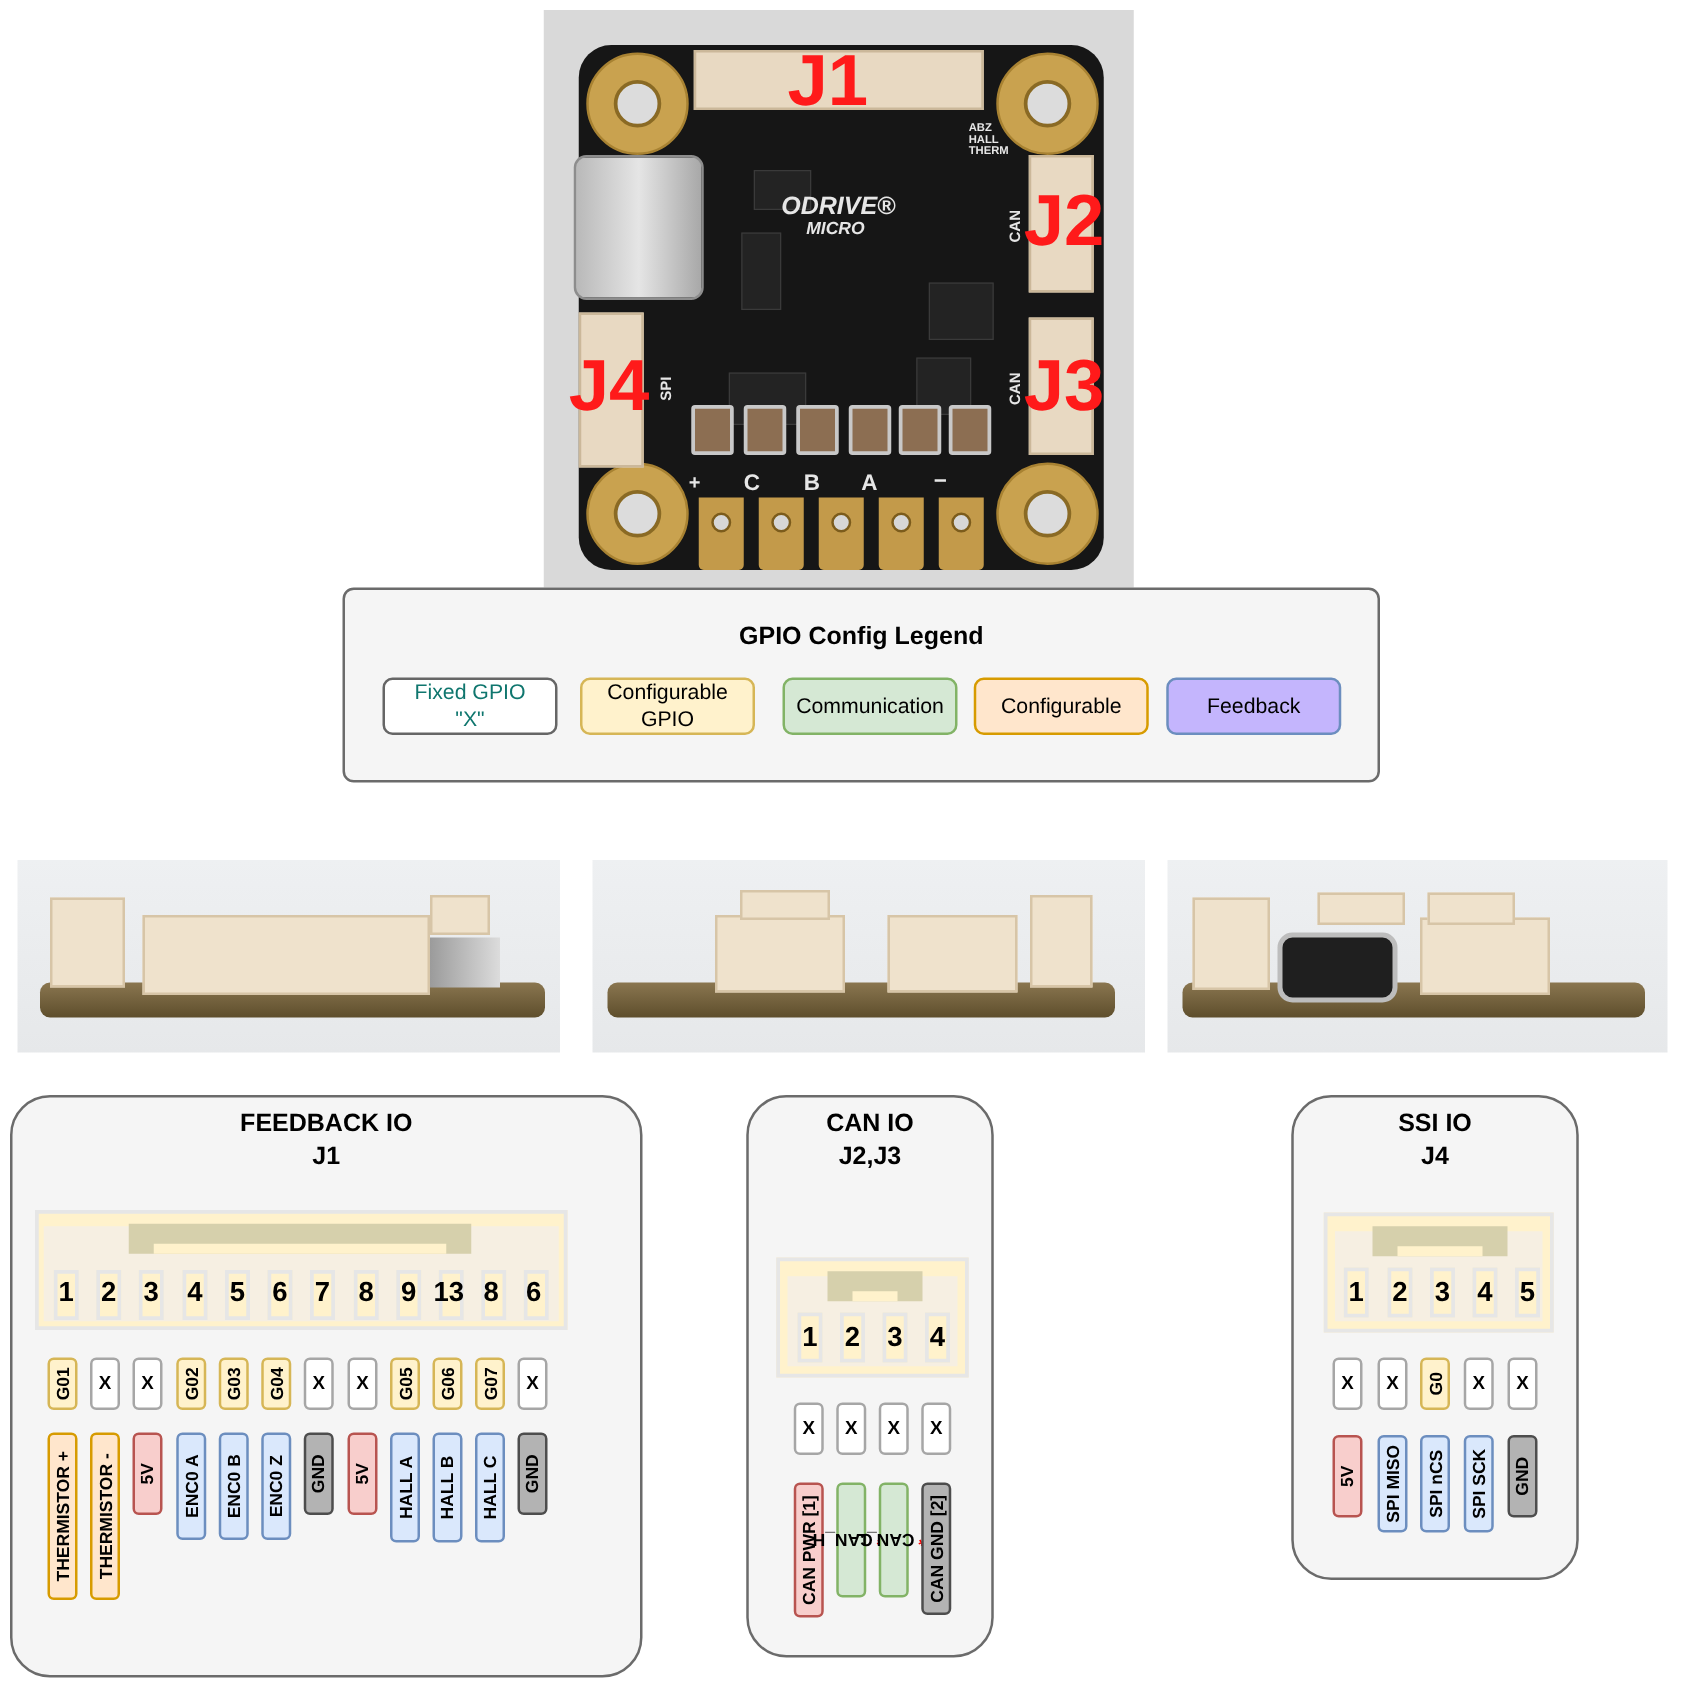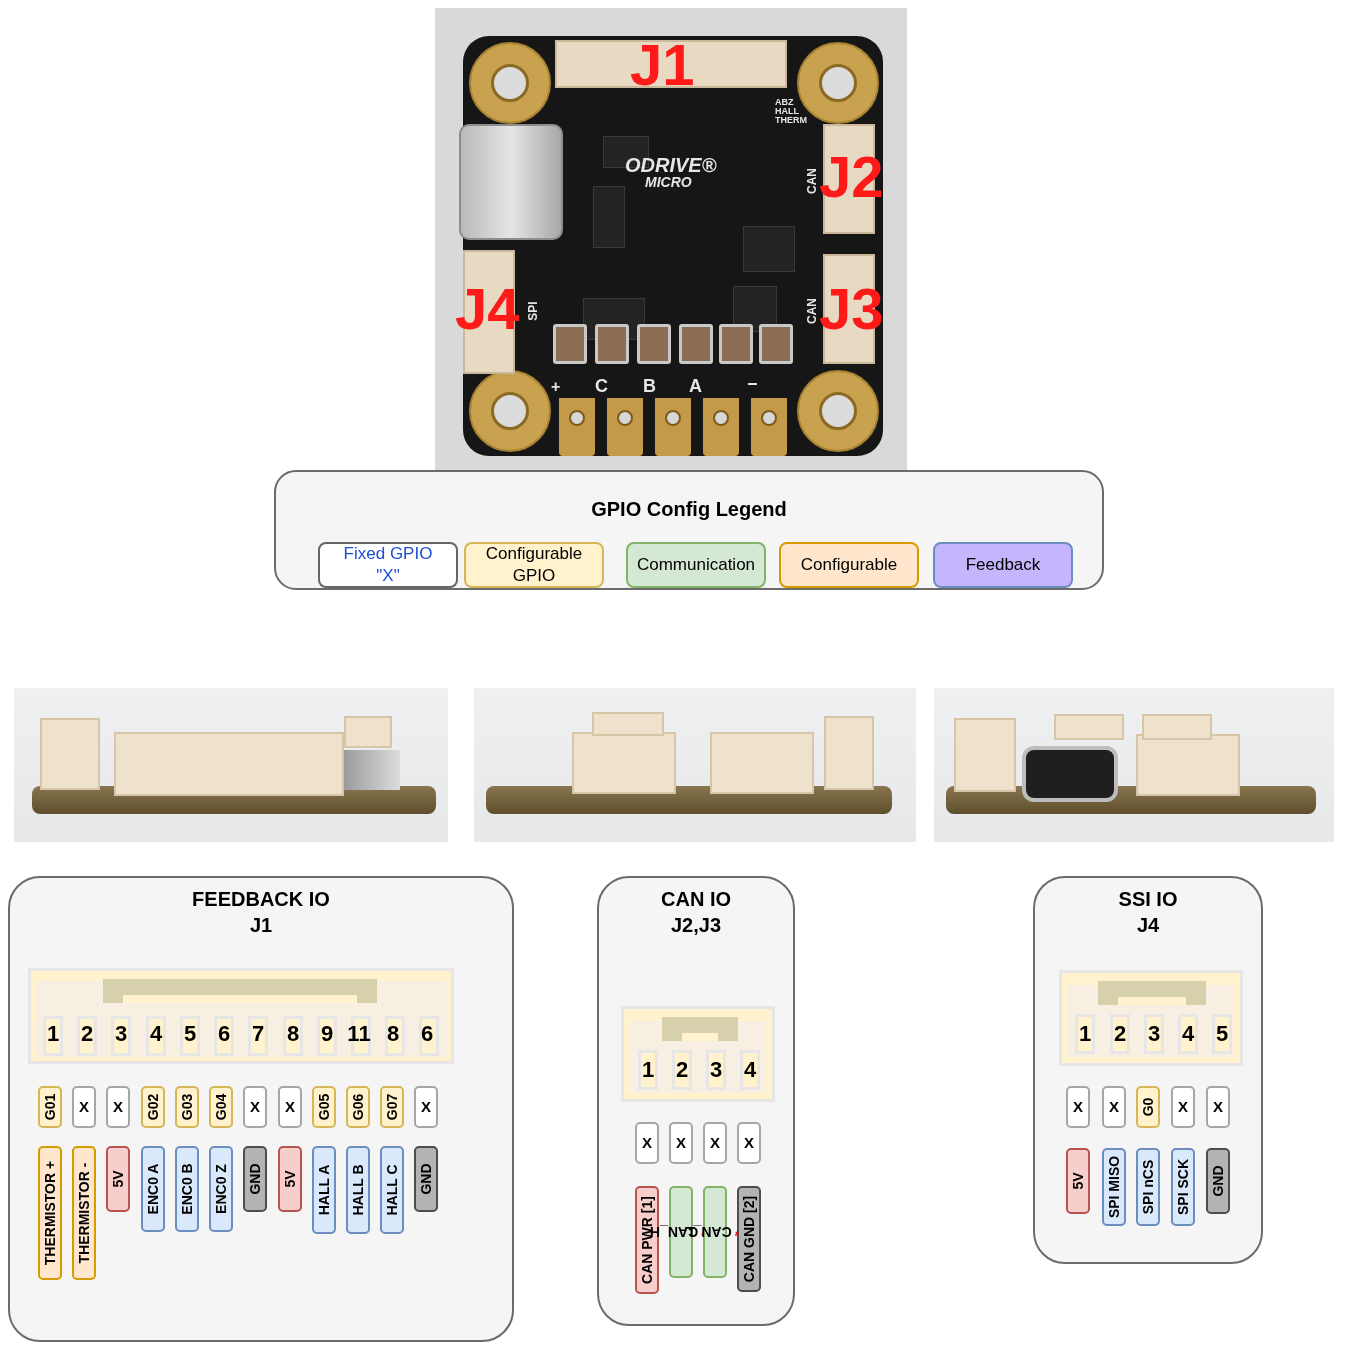--- a/index.html
+++ b/index.html
@@ -12,21 +12,21 @@
   .hole::after{content:"";position:absolute;left:20px;top:20px;width:38px;height:38px;border-radius:50%;background:#dcdcdc;border:3px solid #8a6a24;box-sizing:border-box;}
   .conn{position:absolute;background:#e8d9c2;border:2px solid #cbb89a;box-sizing:border-box;}
   .usb{position:absolute;background:linear-gradient(90deg,#b9b9b9,#e5e5e5,#a8a8a8);border-radius:10px;border:2px solid #8d8d8d;}
   .pad{position:absolute;width:36px;height:58px;background:#c39a4a;border-radius:0 0 4px 4px;}
   .pad::after{content:"";position:absolute;left:10px;top:12px;width:16px;height:16px;border-radius:50%;background:#d7d7d7;border:2px solid #7c5c1c;box-sizing:border-box;}
   .cap{position:absolute;width:34px;height:40px;background:#8c6e52;border:3px solid #c8c8c8;border-radius:3px;box-sizing:border-box;}
   .chip{position:absolute;background:#232323;border:1px solid #3a3a3a;}
   .silk{position:absolute;color:#e6e6e6;font-weight:bold;font-family:"Liberation Sans",sans-serif;}
   .redlbl{position:absolute;color:#ff1a1a;font-weight:bold;font-size:58px;font-family:"Liberation Sans",sans-serif;line-height:1;}
   
-  .legend{left:274px;top:470px;width:830px;height:120px;border:2px solid #6b6b6b;border-radius:22px;background:#f5f5f5;box-sizing:border-box;}
+  .legend{left:274px;top:470px;width:830px;height:156px;border:2px solid #6b6b6b;border-radius:9px;background:#f5f5f5;box-sizing:border-box;}
   .legend-title{position:absolute;left:0;right:0;top:26px;text-align:center;font-weight:bold;font-size:20px;}
   .lg-item{position:absolute;top:70px;width:140px;height:46px;border-radius:8px;border:2px solid;box-sizing:border-box;display:flex;align-items:center;justify-content:center;text-align:center;font-size:17px;line-height:22px;white-space:pre-line;}
   
   .side{top:688px;height:154px;background:linear-gradient(#eef0f2,#e6e8ea);overflow:hidden;}
   .sboard{position:absolute;height:28px;border-radius:8px;background:linear-gradient(#8a7650,#5e4e2c);}
   .sconn{position:absolute;background:#efe2cc;border:2px solid #d7c5a7;box-sizing:border-box;}
   .susb{position:absolute;background:#1f1f1f;border:4px solid #bdbdbd;border-radius:12px;box-sizing:border-box;}
   
   .panel{border:2px solid #6b6b6b;border-radius:32px;background:#f5f5f5;box-sizing:border-box;}
   .ptitle{position:absolute;left:0;right:0;text-align:center;font-weight:bold;font-size:20px;line-height:26px;}
@@ -94,21 +94,21 @@
     <div class="silk" style="left:284px;top:338px;font-size:18px">−</div>
   </div>
   <div class="redlbl" style="left:195px;top:28px">J1</div>
   <div class="redlbl" style="left:384px;top:140px">J2</div>
   <div class="redlbl" style="left:384px;top:272px">J3</div>
   <div class="redlbl" style="left:20px;top:272px">J4</div>
 </div>
 
 <div class="abs legend">
   <div class="legend-title">GPIO Config Legend</div>
-  <div class="lg-item" style="left:42px;background:#ffffff;border-color:#666666;color:#1d4ed8">Fixed GPIO
+  <div class="lg-item" style="left:30px;background:#ffffff;border-color:#666666;color:#0f766e">Fixed GPIO
 "X"</div>
   <div class="lg-item" style="left:188px;background:#fff2cc;border-color:#d6b656">Configurable
 GPIO</div>
   <div class="lg-item" style="left:350px;background:#d5e8d4;border-color:#82b366">Communication</div>
   <div class="lg-item" style="left:503px;background:#ffe6cc;border-color:#d79b00">Configurable</div>
   <div class="lg-item" style="left:657px;background:#c4b5fd;border-color:#6c8ebf">Feedback</div>
 </div>
 
 <div class="abs side" style="left:14px;width:434px">
   <div class="sboard" style="left:18px;top:98px;width:404px"></div>
@@ -156,21 +156,21 @@
       <div class="pin" style="left:409px;top:138px"></div>
     <div class="pnum" style="left:28px;top:142px">1</div>
     <div class="pnum" style="left:62px;top:142px">2</div>
     <div class="pnum" style="left:96px;top:142px">3</div>
     <div class="pnum" style="left:131px;top:142px">4</div>
     <div class="pnum" style="left:165px;top:142px">5</div>
     <div class="pnum" style="left:199px;top:142px">6</div>
     <div class="pnum" style="left:233px;top:142px">7</div>
     <div class="pnum" style="left:268px;top:142px">8</div>
     <div class="pnum" style="left:302px;top:142px">9</div>
-    <div class="pnum" style="left:334px;top:142px">11</div>
+    <div class="pnum" style="left:334px;top:142px">13</div>
     <div class="pnum" style="left:368px;top:142px">8</div>
     <div class="pnum" style="left:402px;top:142px">6</div>
   </div>
 
   <div class="tag c-cfg" style="left:28px;top:208px;height:42px">
       <span>G01</span>
     </div>
   <div class="tag c-x xo" style="left:62px;top:208px;height:42px">
       <span>X</span>
     </div>

